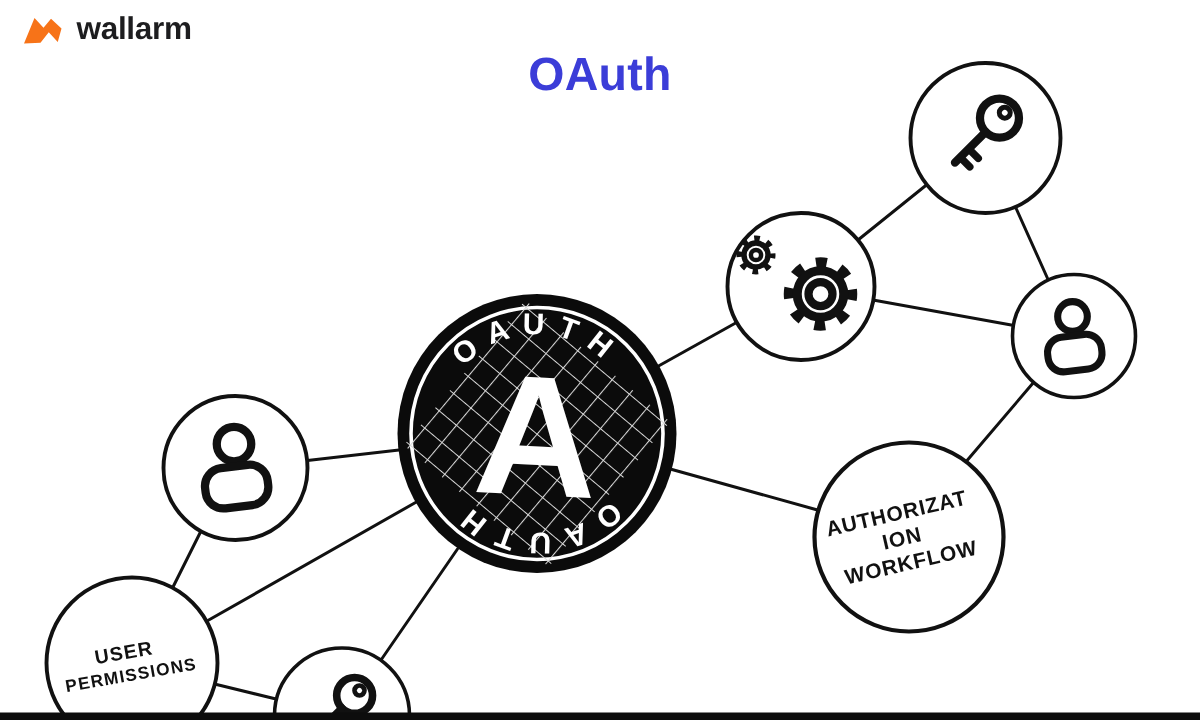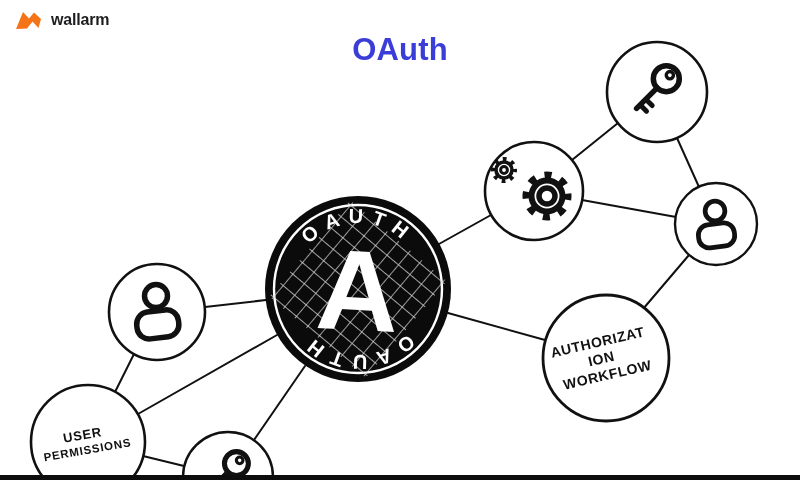--- a/index.html
+++ b/index.html
@@ -8,21 +8,21 @@
     position: relative; overflow: hidden;
     background: #ffffff;
     font-family: "Liberation Sans", sans-serif;
   }
   .header { position: absolute; top: 0; left: 0; width: 800px; height: 80px; z-index: 2; }
   .brand {
     position: absolute; top: 8px; left: 14px;
     display: flex; align-items: center; gap: 7px;
   }
   .brand-text {
-    font-size: 16px; font-weight: bold; color: #1d1d1f; letter-spacing: -0.2px; text-align: center;
+    font-size: 21px; font-weight: bold; color: #1d1d1f; letter-spacing: -0.2px; text-align: center;
   }
   .page-title {
     position: absolute; top: 32px; left: 0; width: 800px;
     text-align: center; font-size: 31px; font-weight: bold;
     color: #3B3DD8; letter-spacing: 0.2px;
   }
   .diagram { position: absolute; top: 0; left: 0; z-index: 1; }
   .bottom-bar {
     position: absolute; left: 0; bottom: 0; width: 800px; height: 5px;
     background: #0d0d0d; z-index: 3;

